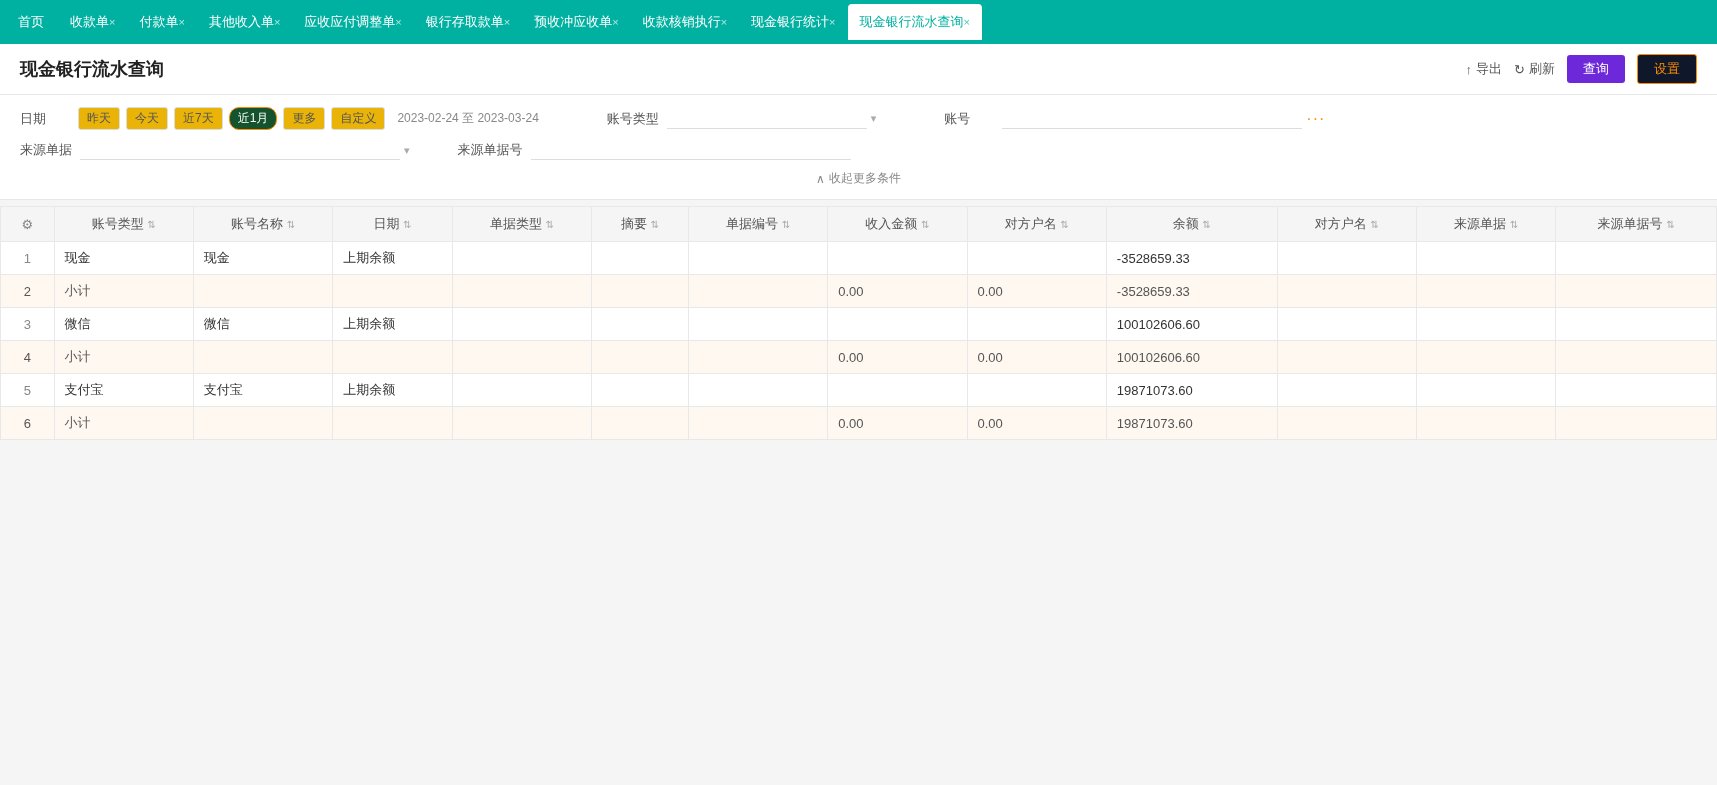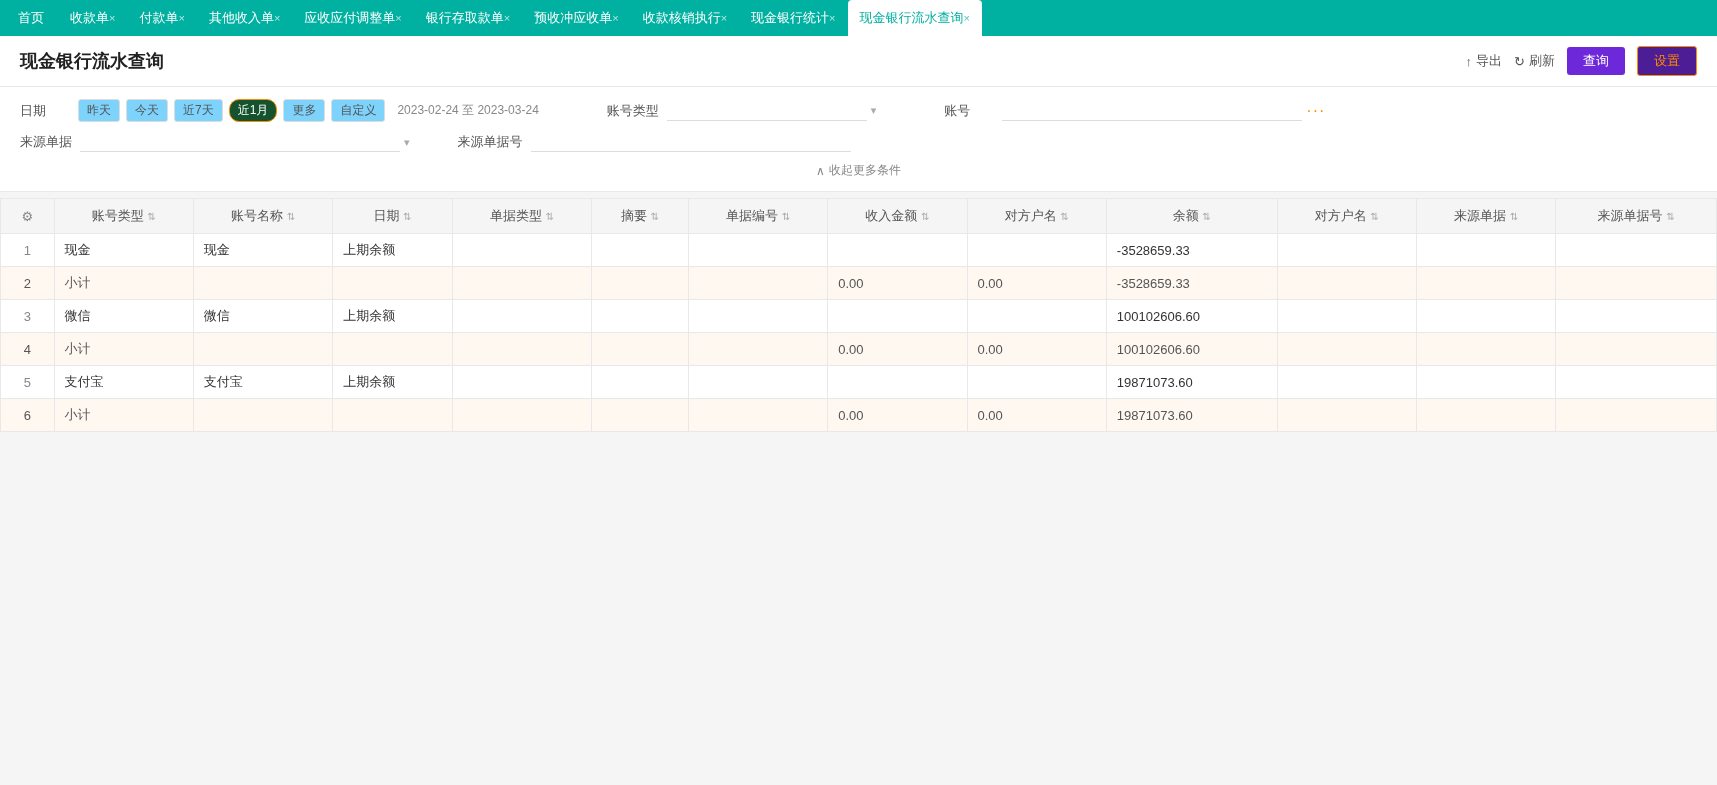--- a/index.html
+++ b/index.html
@@ -3,21 +3,21 @@
   <meta charset="utf-8">
   <style>
     * { box-sizing: border-box; margin: 0; padding: 0; }
     body { font-family: "Microsoft YaHei", Arial, sans-serif; font-size: 13px; background: #f5f5f5; color: #333; }
 
     
     .top-nav {
       background: #00b0a0;
       display: flex;
       align-items: center;
-      height: 36px;
+      height: 44px;
       padding: 0 4px;
       overflow: hidden;
     }
     .nav-item {
       color: #fff;
       padding: 0 12px;
       height: 36px;
       line-height: 36px;
       cursor: pointer;
       white-space: nowrap;
@@ -75,21 +75,21 @@
     .btn-query {
       background: #6d28d9;
       color: #fff;
       border: none;
       padding: 5px 16px;
       border-radius: 3px;
       cursor: pointer;
       font-size: 13px;
     }
     .btn-settings {
-      background: #4c1d95;
+      background: #0f172a;
       color: #ff8c00;
       border: 1px solid #ff8c00;
       padding: 5px 16px;
       border-radius: 3px;
       cursor: pointer;
       font-size: 13px;
     }
 
     
     .filter-area {
@@ -113,21 +113,21 @@
       gap: 6px;
       align-items: center;
     }
     .date-btn {
       padding: 2px 8px;
       border: 1px solid #ddd;
       border-radius: 3px;
       cursor: pointer;
       font-size: 12px;
       color: #555;
-      background: #7dd3fc;
+      background: #eab308;
     }
     .date-btn.active {
       background: #14532d;
       color: #fff;
       border-color: #ff8c00;
       border-radius: 10px;
     }
     .date-range {
       color: #888;
       font-size: 12px;

